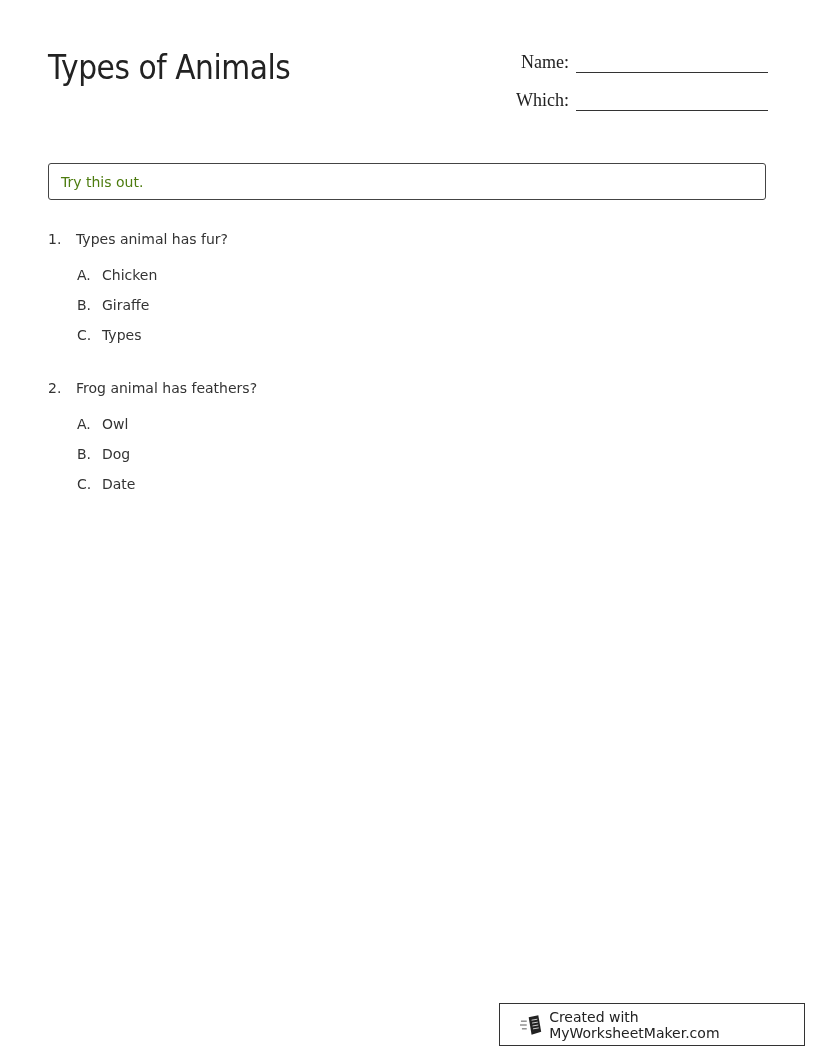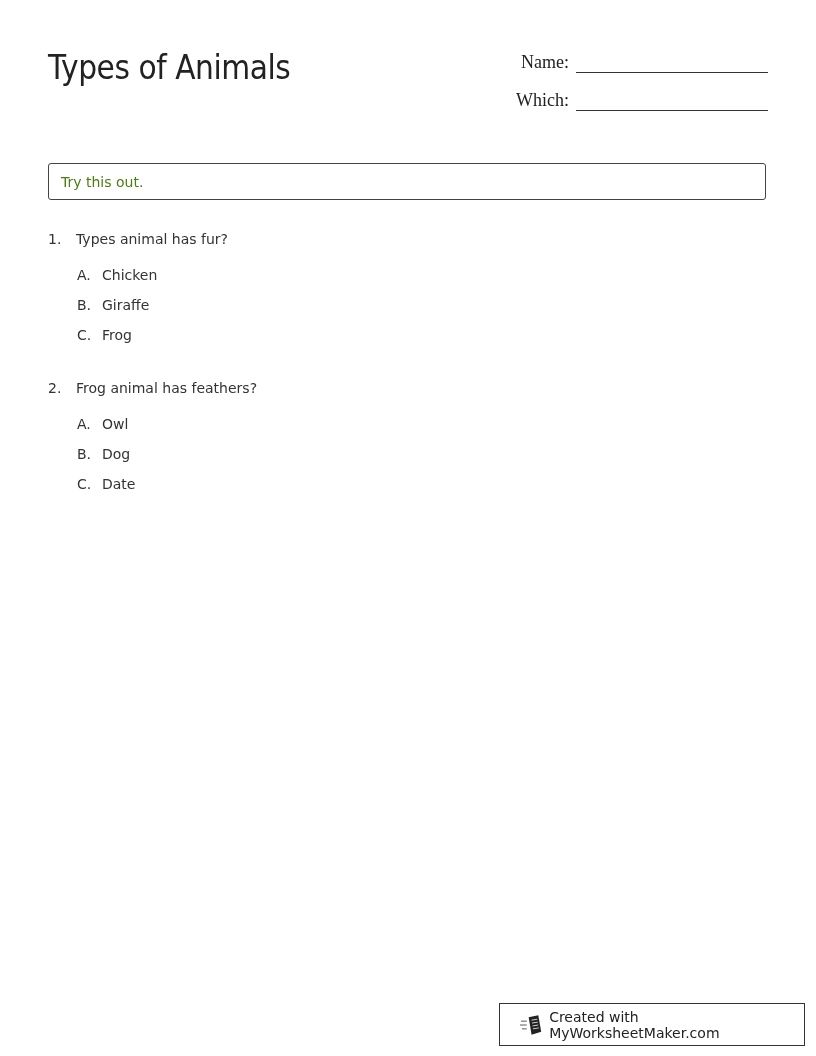--- a/index.html
+++ b/index.html
@@ -67,21 +67,21 @@
     <div class="opt">
       <span class="letter">A.</span>
       <span>Chicken</span>
     </div>
     <div class="opt">
       <span class="letter">B.</span>
       <span>Giraffe</span>
     </div>
     <div class="opt">
       <span class="letter">C.</span>
-      <span>Frog</span>
+      <span>Types</span>
     </div>
   </div>
 </div>
 
 <div class="question q2">
   <div class="qhead">
     <span class="qnum">2.</span>
     <span>Frog animal has feathers?</span>
   </div>
   <div class="options">

